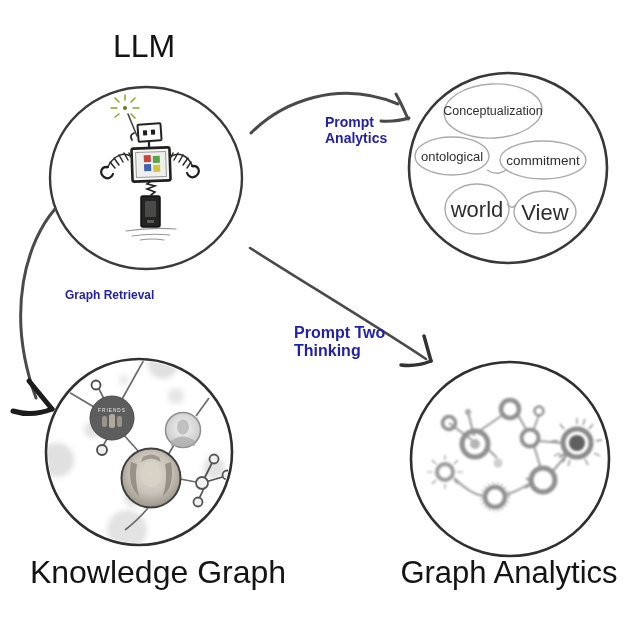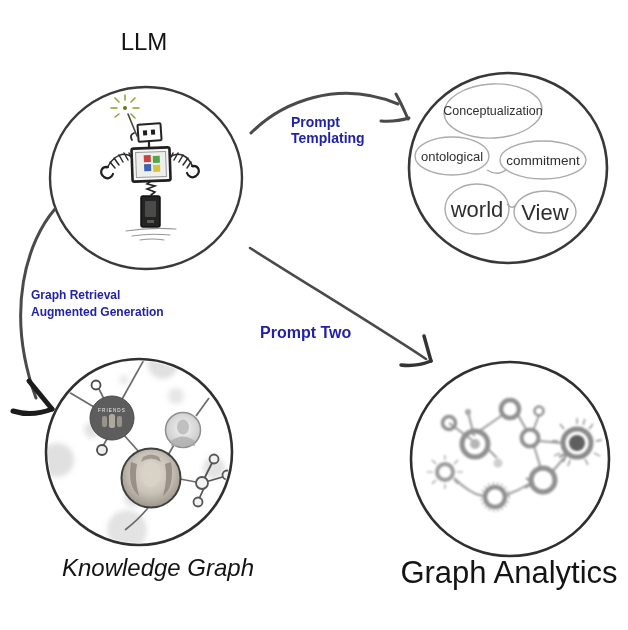--- a/index.html
+++ b/index.html
@@ -2,33 +2,33 @@
 <html><head>
 <meta charset="utf-8">
 <style>
   html,body{margin:0;padding:0;background:#ffffff;}
   .stage{
     position:relative;width:628px;height:630px;background:#ffffff;overflow:hidden;
     font-family:"Liberation Sans", sans-serif;
   }
   .stage svg{position:absolute;left:0;top:0;}
   .title{
-    position:absolute;color:#141414;font-size:24px;font-weight:400;
+    position:absolute;color:#141414;font-size:32px;font-weight:400;
     text-align:center;letter-spacing:0px;line-height:1;white-space:nowrap;
   }
   .edge-label{
     position:absolute;color:#2222a8;font-weight:bold;white-space:nowrap;
   }
-  .edge-label span{display:block;}
+  .edge-label span{display:block;margin-left:34px;}
   #lbl-prompt{left:291px;top:114px;font-size:14px;line-height:16px;}
   #lbl-grag{left:31px;top:287px;font-size:12px;line-height:17px;}
   #lbl-sys2{left:260px;top:324px;font-size:16px;line-height:18px;}
   #t-llm{left:44px;top:30px;width:200px;}
   #t-ont{left:403px;top:23px;width:200px;font-size:33px;}
-  #t-kg{left:14px;top:556px;width:288px;font-style:italic;}
+  #t-kg{left:14px;top:556px;width:288px;}
   #t-ga{left:399px;top:557px;width:220px;font-size:31px;}
 </style>
 </head>
 <body>
 
 <div class="stage">
 
 <svg width="628" height="630" viewBox="0 0 628 630" font-family="Liberation Sans, sans-serif">
   <defs>
     <filter id="fuzz" x="-30%" y="-30%" width="160%" height="160%">
@@ -255,23 +255,23 @@
     </g>
   </g>
 </svg>
 
   <div class="title" id="t-llm">LLM</div>
   <div class="title" id="t-kg">Knowledge Graph</div>
   <div class="title" id="t-ga">Graph Analytics</div>
 
   <div class="edge-label" id="lbl-prompt">
     <span>Prompt</span>
-    <span>Templating</span>
+    <span>Analytics</span>
   </div>
   <div class="edge-label" id="lbl-grag">
     <span>Graph Retrieval</span>
-    <span>Augmented Generation</span>
   </div>
   <div class="edge-label" id="lbl-sys2">
     <span>Prompt Two</span>
+    <span>Thinking</span>
   </div>
 
 </div>
 
 </body></html>

